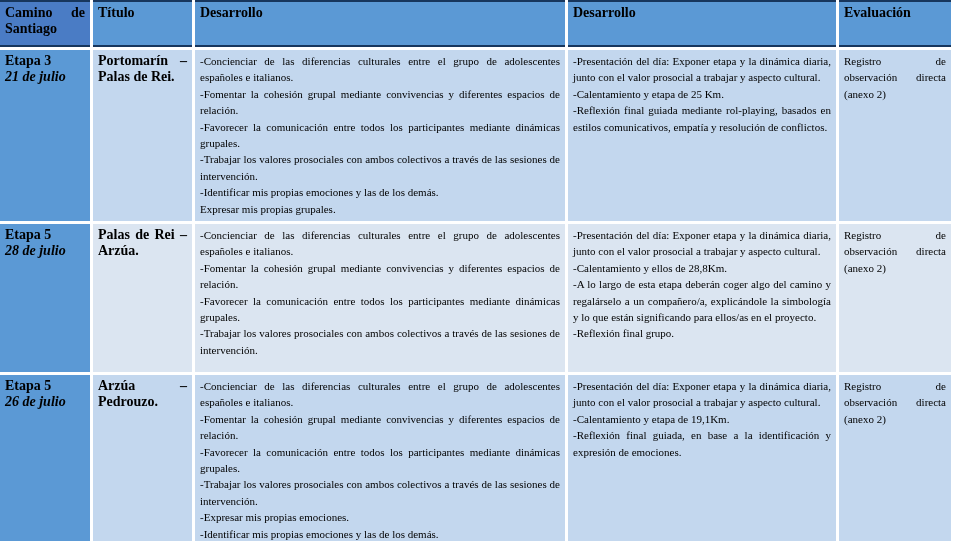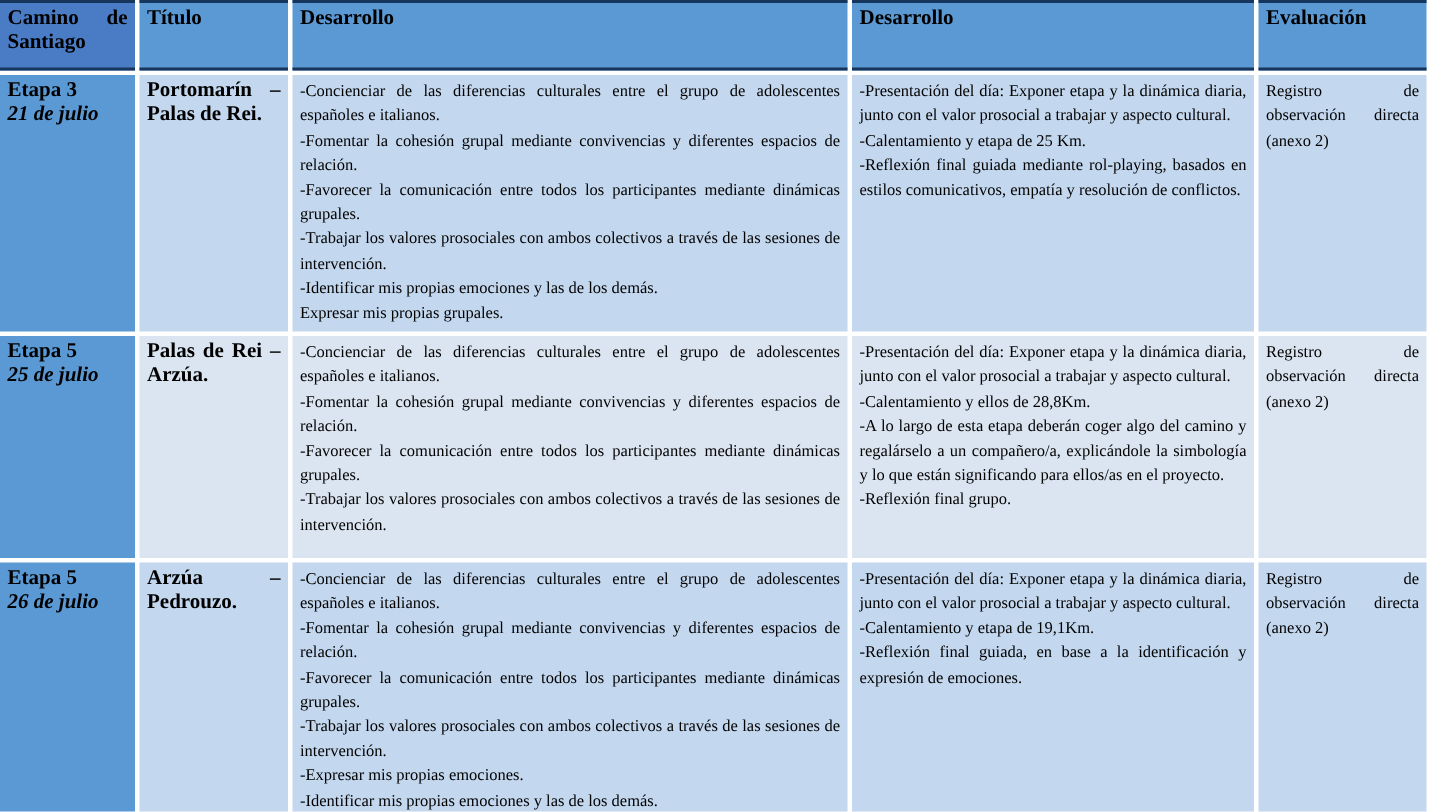--- a/index.html
+++ b/index.html
@@ -112,21 +112,21 @@
         <td class="body-cell dev-cell">
             <p>-Presentación del día: Exponer etapa y la dinámica diaria, junto con el valor prosocial a trabajar y aspecto cultural.</p>
             <p>-Calentamiento y etapa de 25 Km.</p>
             <p>-Reflexión final guiada mediante rol-playing, basados en estilos comunicativos, empatía y resolución de conflictos.</p>
           </td>
         <td class="body-cell eval-cell">Registro de observación directa (anexo 2)</td>
       </tr>
       <tr class="row-even r2">
         <td class="stage-cell">
           <div class="stage-label">Etapa 5</div>
-          <div class="stage-date">25 de julio</div>
+          <div class="stage-date">28 de julio</div>
         </td>
         <td class="body-cell title-cell">Palas de Rei – Arzúa.</td>
         <td class="body-cell obj-cell">
             <p>-Concienciar de las diferencias culturales entre el grupo de adolescentes españoles e italianos.</p>
             <p>-Fomentar la cohesión grupal mediante convivencias y diferentes espacios de relación.</p>
             <p>-Favorecer la comunicación entre todos los participantes mediante dinámicas grupales.</p>
             <p>-Trabajar los valores prosociales con ambos colectivos a través de las sesiones de intervención.</p>
           </td>
         <td class="body-cell dev-cell">
             <p>-Presentación del día: Exponer etapa y la dinámica diaria, junto con el valor prosocial a trabajar y aspecto cultural.</p>

